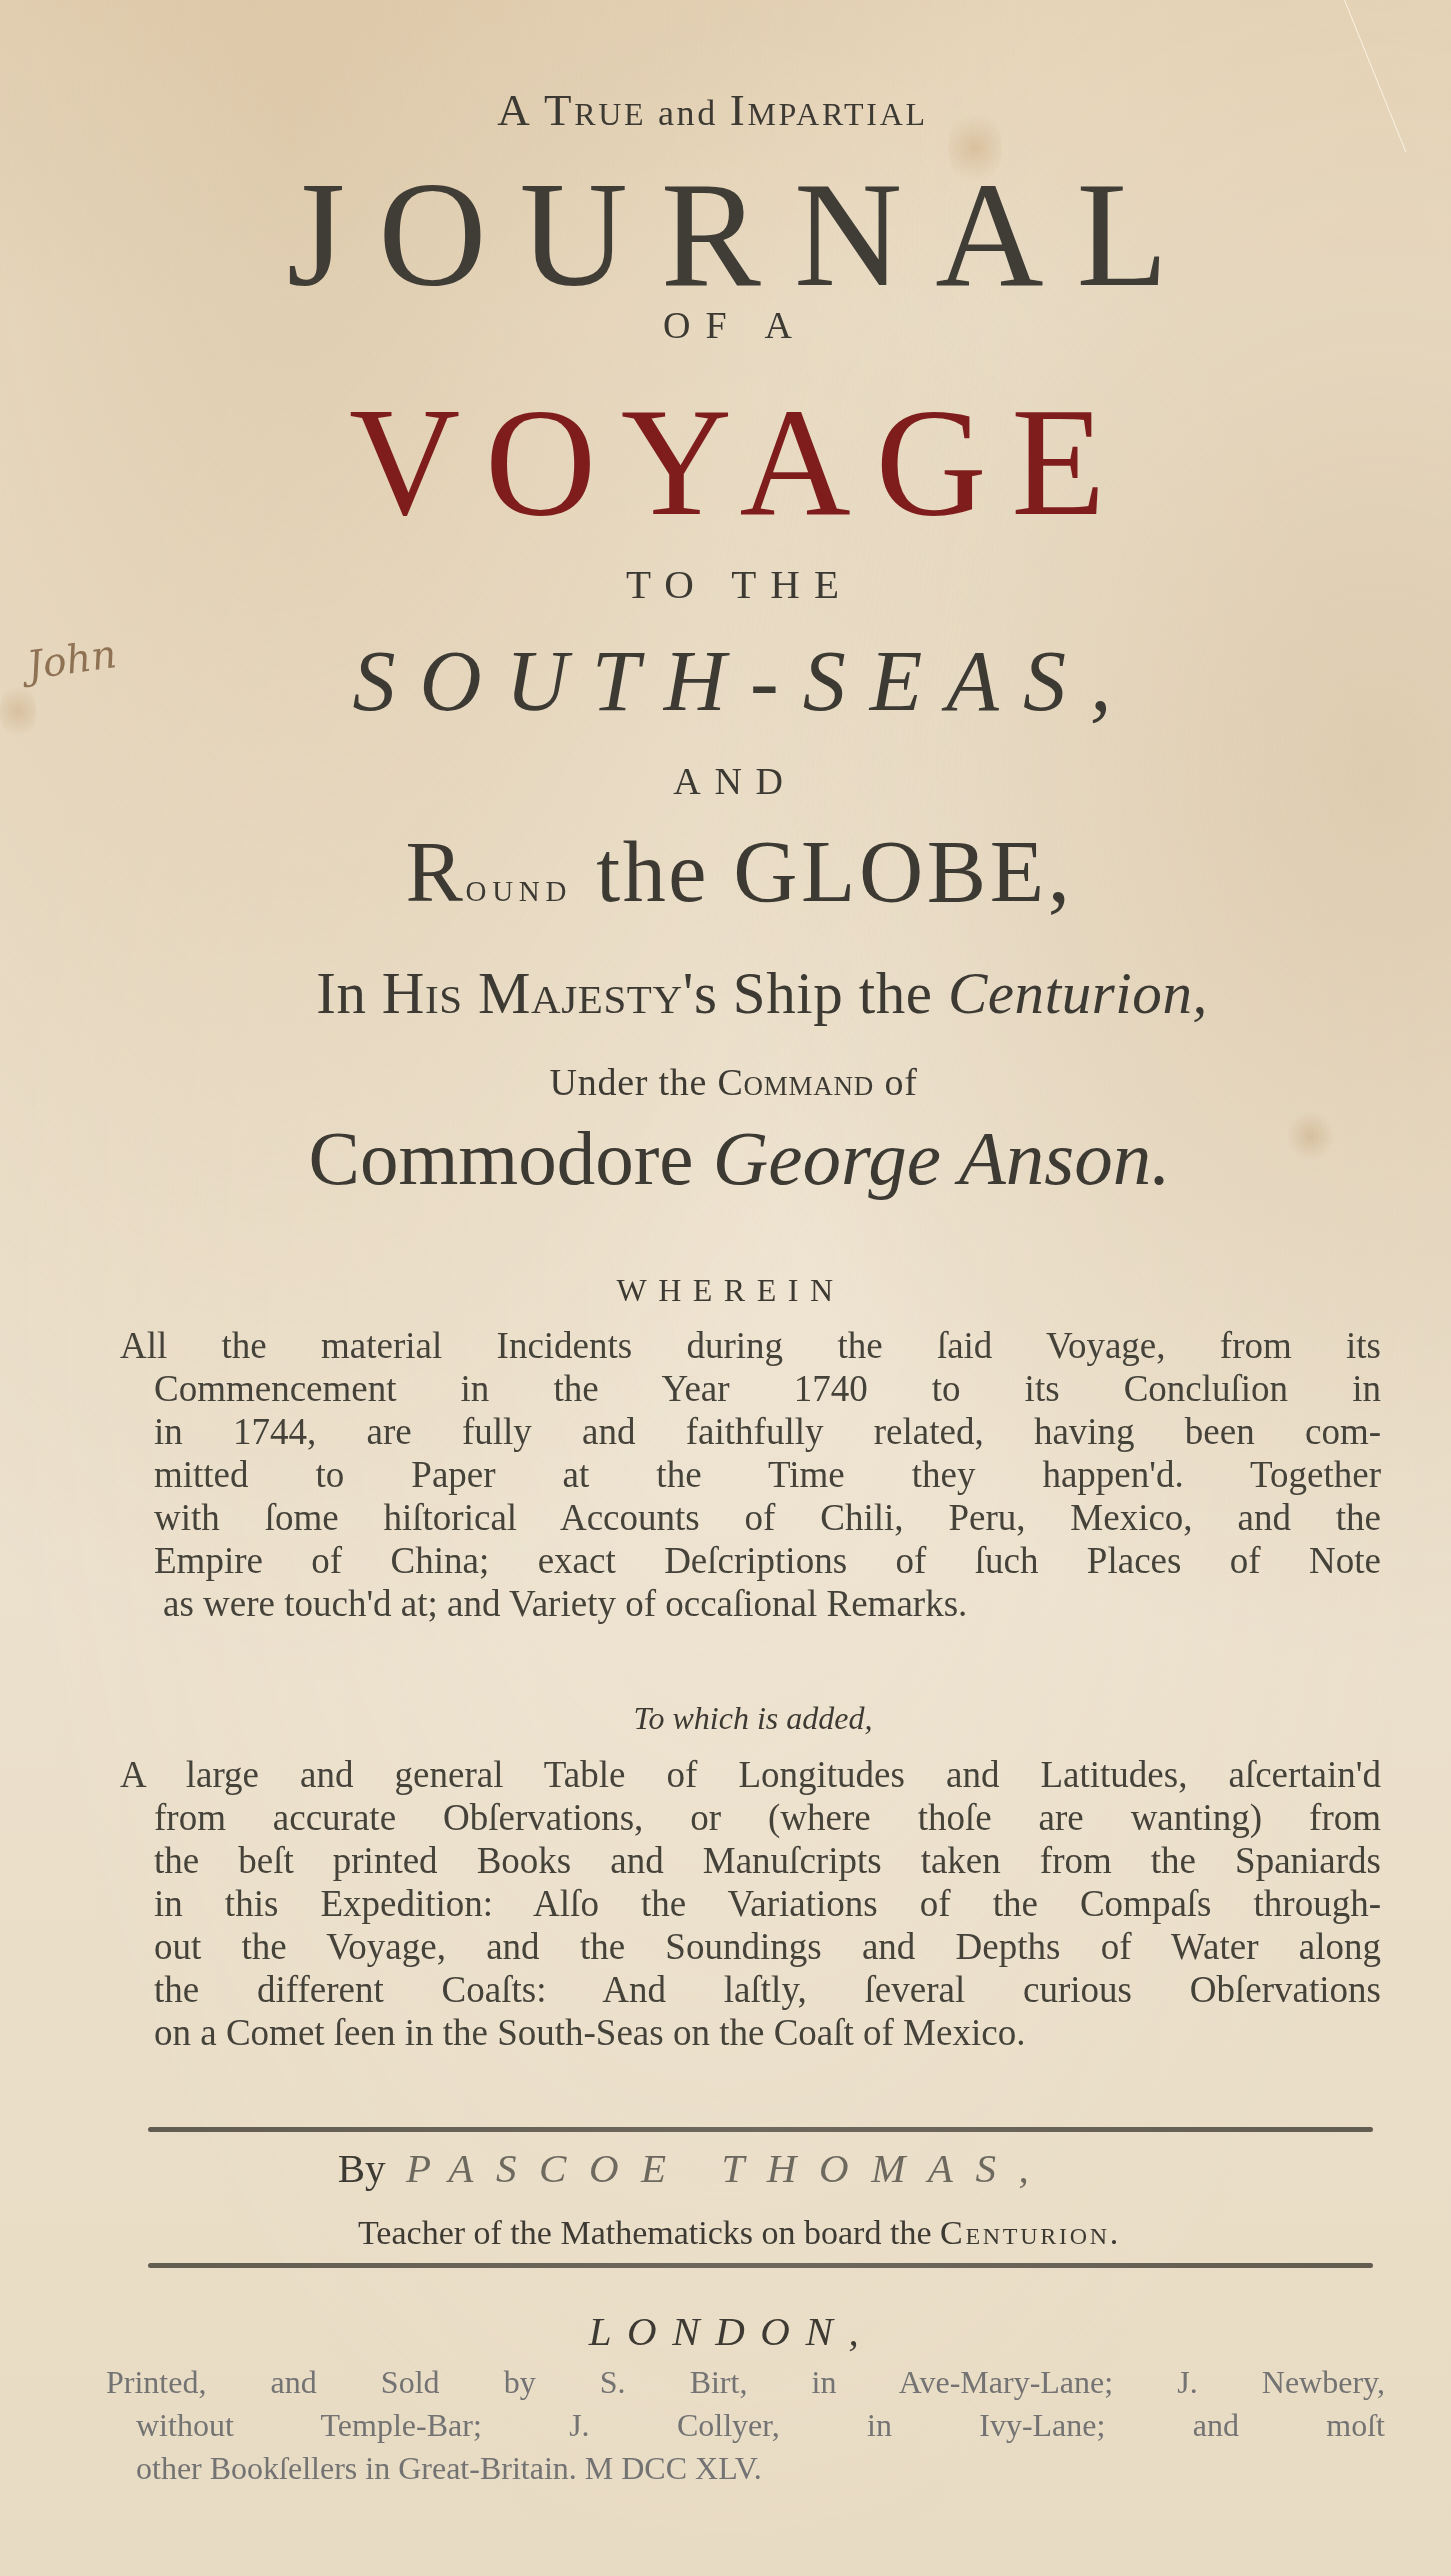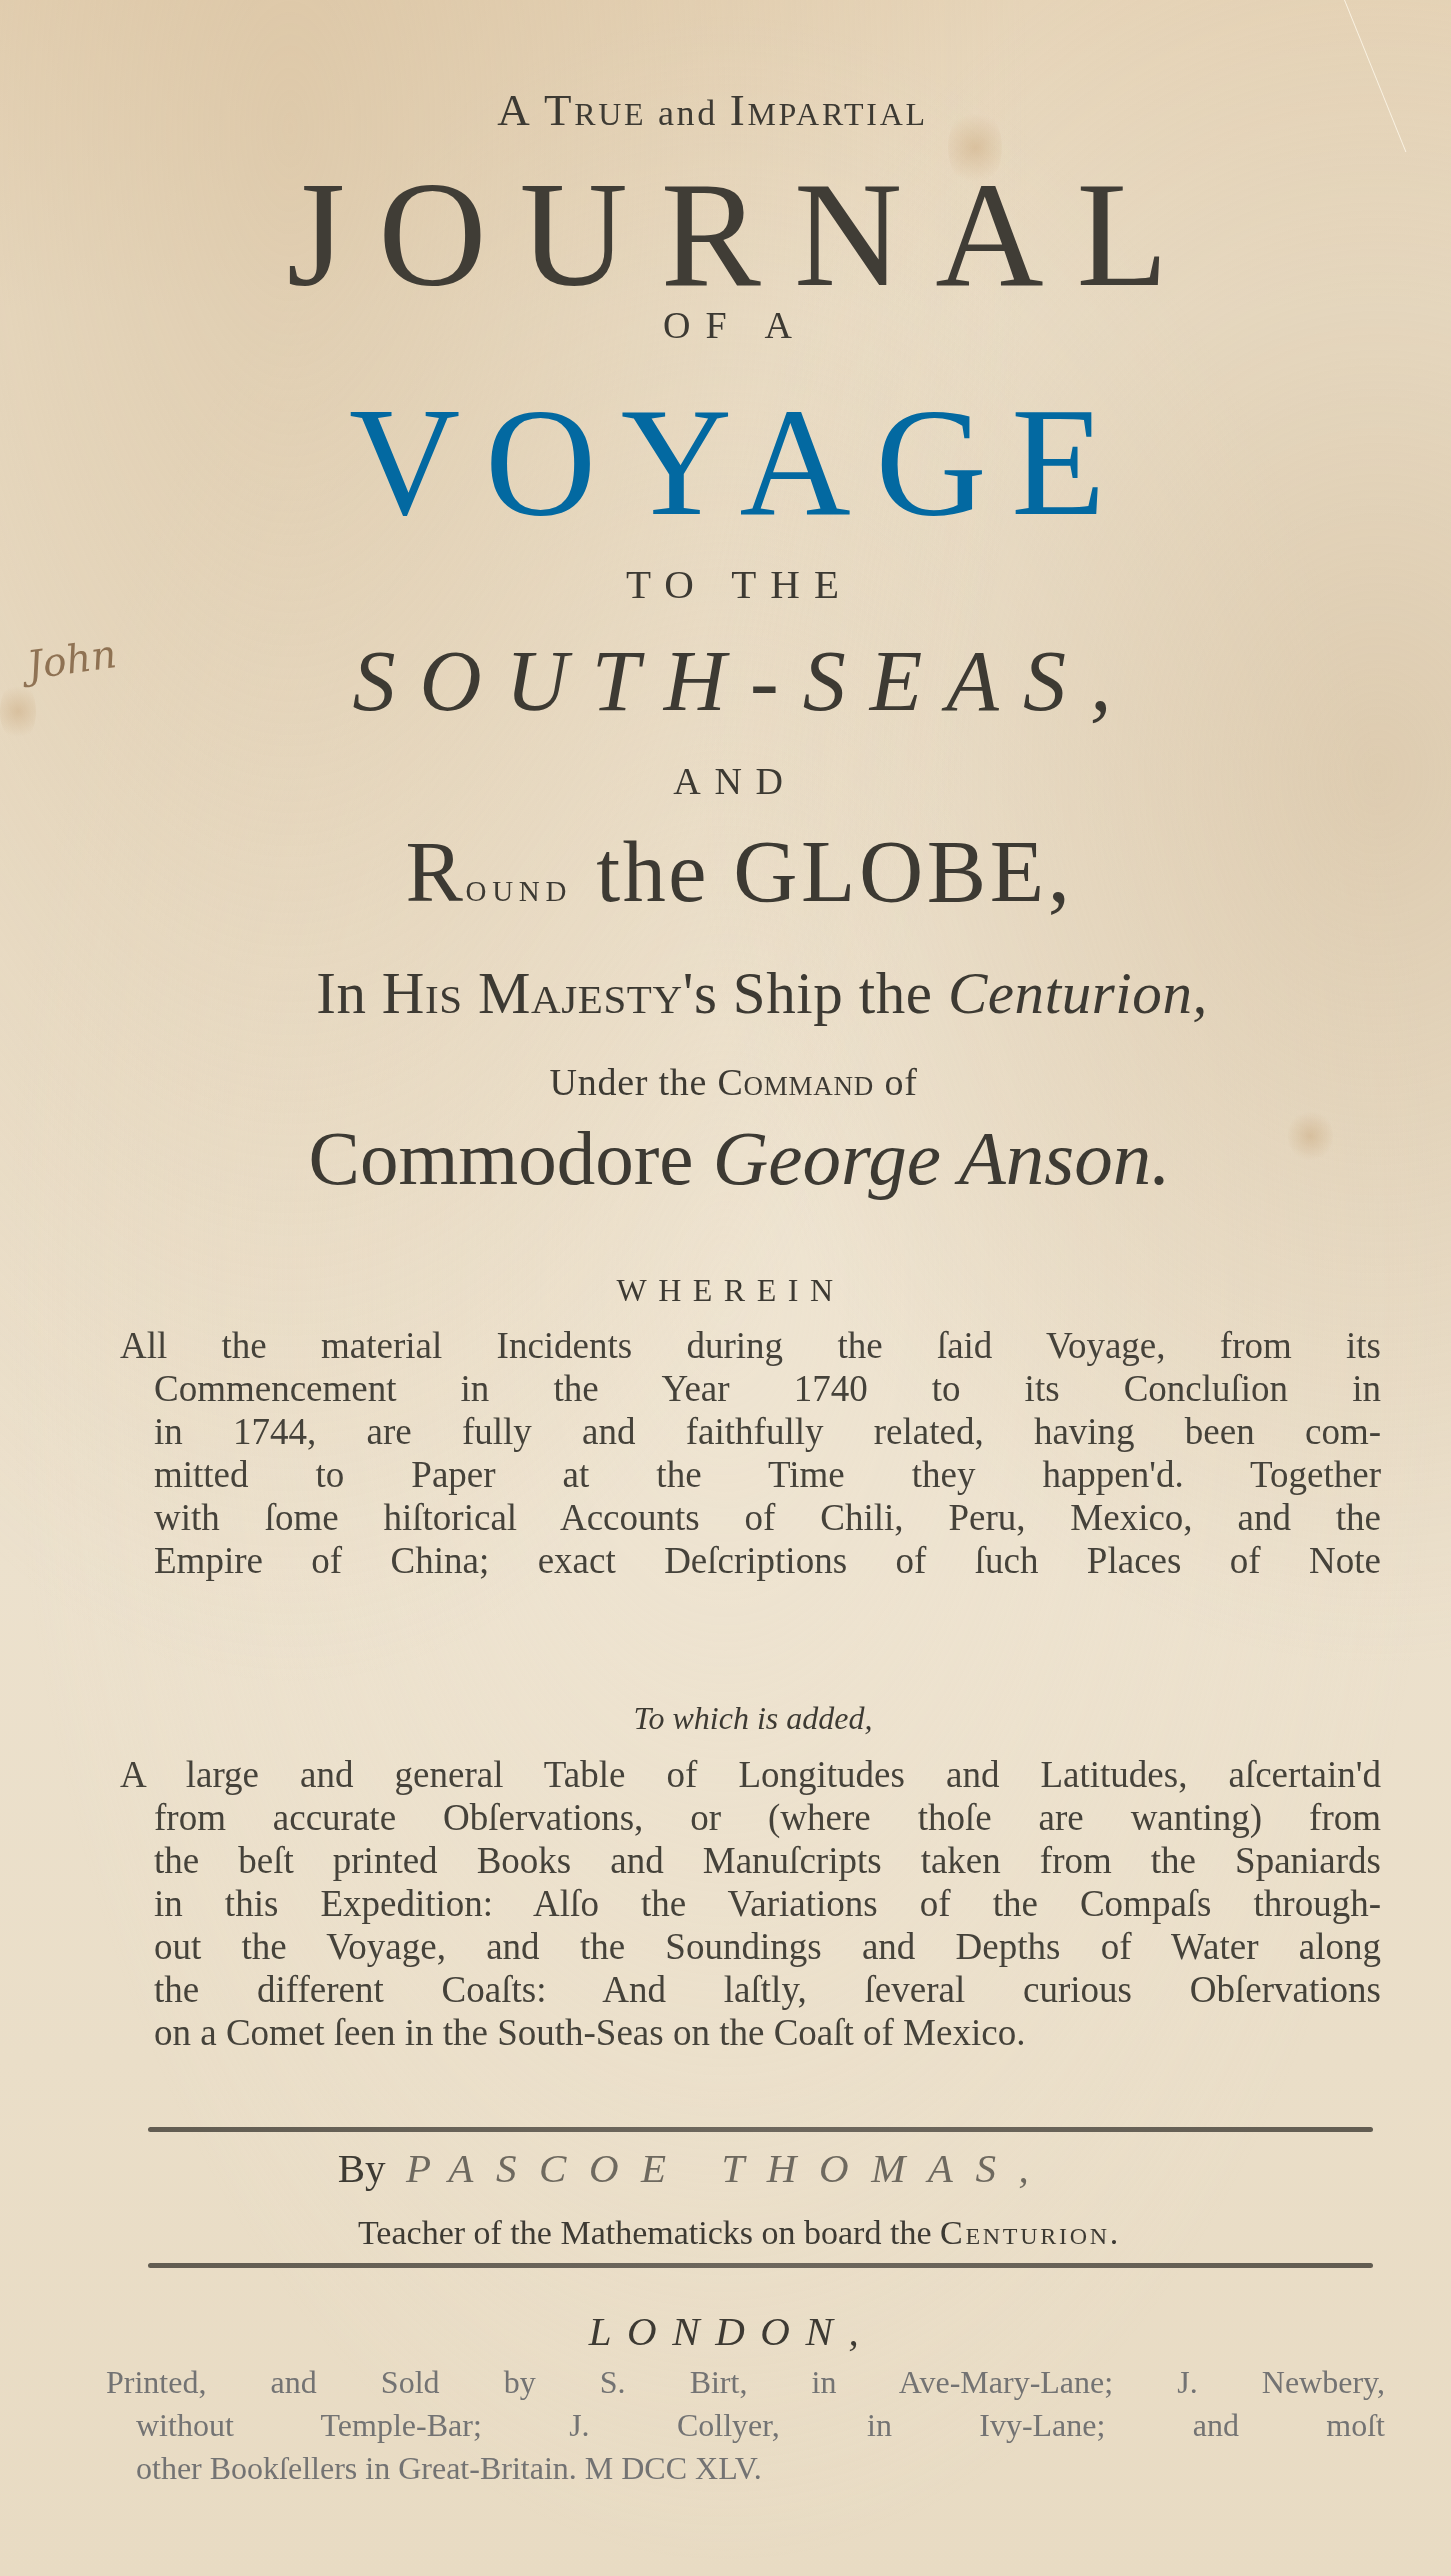--- a/index.html
+++ b/index.html
@@ -36,21 +36,21 @@
     font-variant: small-caps;
   }
   .it {
     font-style: italic;
   }
 
   
   #l-true { top: 88px; font-size: 45px; letter-spacing: 0.06em; padding-right: 27px; }
   #l-journal { top: 159px; font-size: 150px; letter-spacing: 0.22em; padding-left: 36px; font-weight: 400; color: #403d36; }
   #l-ofa { top: 306px; font-size: 38px; letter-spacing: 0.4em; padding-left: 18px; }
-  #l-voyage { top: 385px; font-size: 154px; letter-spacing: 0.16em; padding-left: 27px; color: #0369a1; }
+  #l-voyage { top: 385px; font-size: 154px; letter-spacing: 0.16em; padding-left: 27px; color: #7f1d1d; }
   #l-tothe { top: 564px; font-size: 41px; letter-spacing: 0.34em; padding-left: 27px; }
   #l-southseas { top: 638px; font-size: 86px; letter-spacing: 0.28em; font-style: italic; padding-left: 36px; }
   #l-and { top: 762px; font-size: 38px; letter-spacing: 0.36em; padding-left: 18px; }
   #l-round { top: 827px; font-size: 86px; letter-spacing: 0.03em; padding-left: 27px; }
   #l-majesty { top: 964px; font-size: 59px; letter-spacing: 0.01em; padding-left: 72px; }
   #l-under { top: 1063px; font-size: 38px; letter-spacing: 0.02em; padding-left: 15px; }
   #l-commodore { top: 1120px; font-size: 77px; letter-spacing: 0.0em; padding-left: 27px; }
   #l-wherein { top: 1274px; font-size: 32px; letter-spacing: 0.36em; padding-left: 9px; }
 
   .round-big { font-size: 86px; }
@@ -172,20 +172,21 @@
 
   <div class="line" id="l-wherein">WHEREIN</div>
 
   <div class="para" id="para1">
     <span class="pline">All the material Incidents during the ſaid Voyage, from its</span>
     <span class="pline indent">Commencement in the Year 1740 to its Concluſion in</span>
     <span class="pline indent">in 1744, are fully and faithfully related, having been com-</span>
     <span class="pline indent">mitted to Paper at the Time they happen'd. Together</span>
     <span class="pline indent">with ſome hiſtorical Accounts of Chili, Peru, Mexico, and the</span>
     <span class="pline indent">Empire of China; exact Deſcriptions of ſuch Places of Note</span>
+    <span class="pline indent" style="margin-left:43px;text-align:left;text-align-last:left;">as were touch'd at; and Variety of occaſional Remarks.</span>
   </div>
 
   <div class="line" id="l-towhich">To which is added,</div>
 
   <div class="para" id="para2">
     <span class="pline">A large and general Table of Longitudes and Latitudes, aſcertain'd</span>
     <span class="pline indent">from accurate Obſervations, or (where thoſe are wanting) from</span>
     <span class="pline indent">the beſt printed Books and Manuſcripts taken from the Spaniards</span>
     <span class="pline indent">in this Expedition: Alſo the Variations of the Compaſs through-</span>
     <span class="pline indent">out the Voyage, and the Soundings and Depths of Water along</span>

